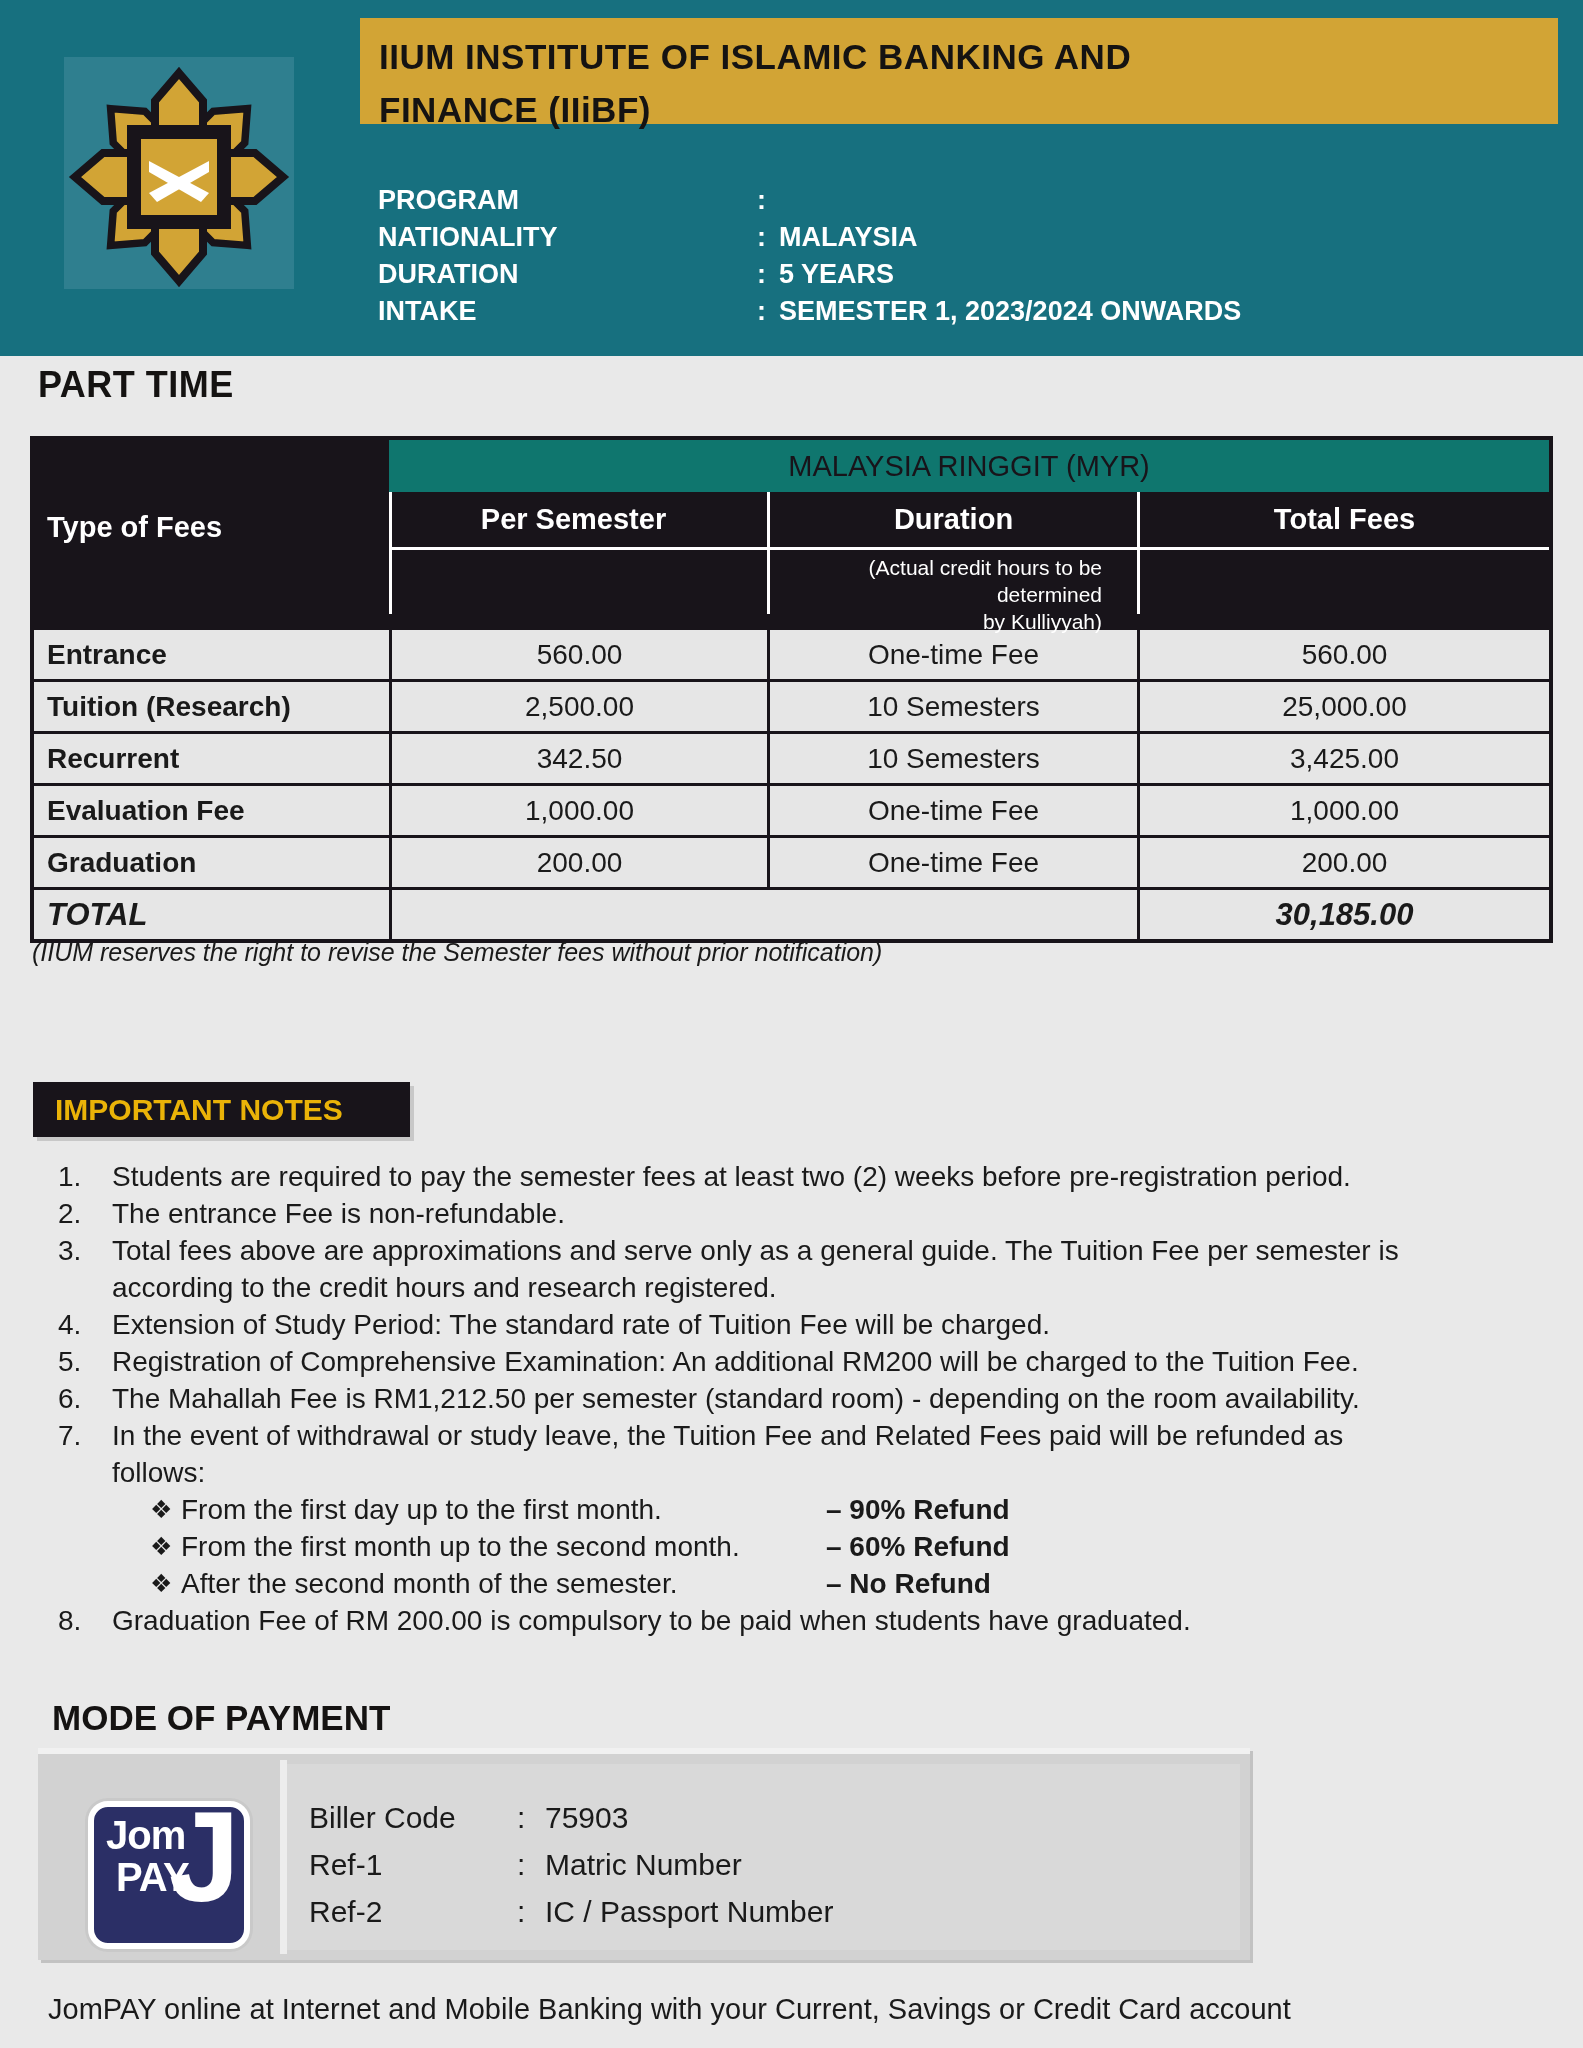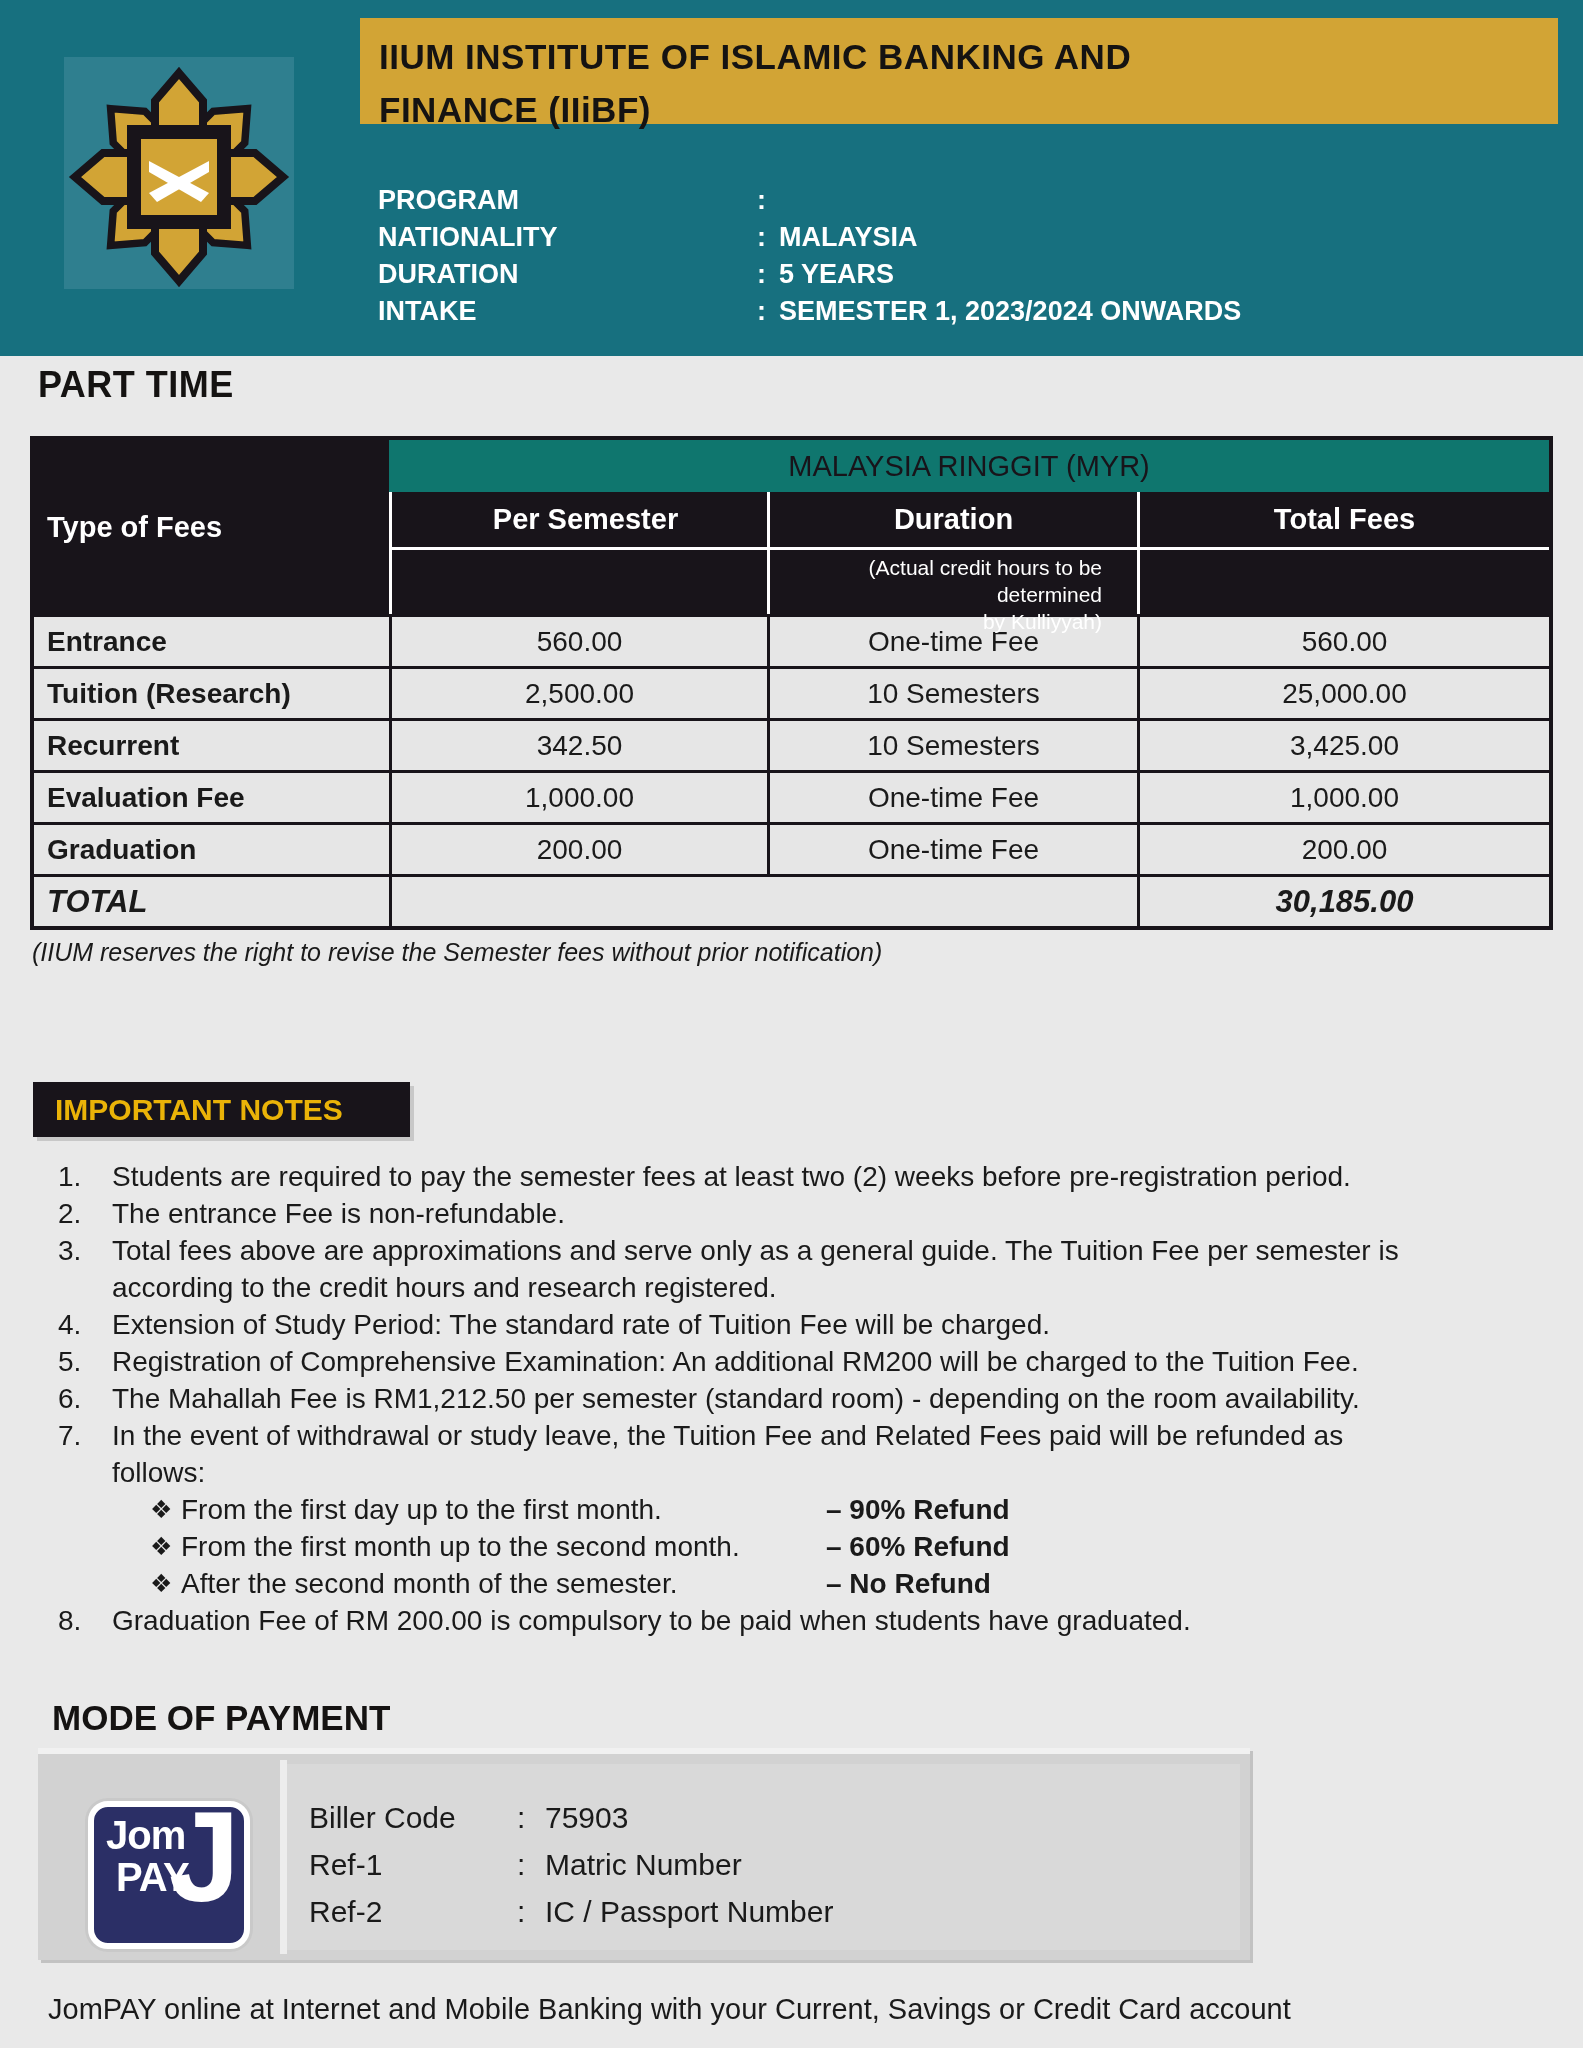--- a/index.html
+++ b/index.html
@@ -27,25 +27,25 @@
   .fees-head{position:relative;width:1515px;height:174px;background:#18141a;}
   .row-header{position:absolute;left:13px;top:0;height:174px;display:flex;align-items:center;
     font-size:29px;font-weight:bold;color:#fff;}
   .gold-band{position:absolute;left:355px;top:0;right:0;height:52px;background:#0f766e;
     display:flex;align-items:center;justify-content:center;font-size:29px;font-weight:normal;color:#18141a;}
   .vline{position:absolute;top:52px;bottom:0;width:3px;background:#fff;}
   .vl1{left:355px;} .vl2{left:733px;} .vl3{left:1103px;}
   .hline{position:absolute;left:355px;right:0;top:107px;height:3px;background:#fff;}
   .col-label{position:absolute;top:52px;height:55px;display:flex;align-items:center;justify-content:center;
     font-size:29px;font-weight:bold;color:#fff;}
-  .cl1{left:352px;width:399px;border-radius:23px;} .cl2{left:736px;width:367px;} .cl3{left:1106px;width:409px;}
+  .cl1{left:340px;width:399px;border-radius:23px;} .cl2{left:736px;width:367px;} .cl3{left:1106px;width:409px;}
   .dur-note{position:absolute;left:736px;width:332px;top:114px;text-align:right;color:#fff;
     font-size:21px;line-height:27px;}
   .dur-note span{display:block;}
-  .fees-body{display:grid;grid-template-columns:355px 375px 367px 409px;gap:3px;background:#18141a;margin-top:3px;text-align:center;}
+  .fees-body{display:grid;grid-template-columns:355px 375px 367px 409px;gap:3px;background:#18141a;margin-top:16px;text-align:center;}
   .cell{background:#e6e6e6;height:49px;display:flex;align-items:center;justify-content:center;font-size:28px;color:#1a1a1a;}
   .cell.name{justify-content:flex-start;padding-left:13px;font-weight:bold;}
   .cell.total-label{justify-content:flex-start;padding-left:13px;font-weight:bold;font-style:italic;font-size:31px;}
   .cell.total-value{font-weight:bold;font-style:italic;font-size:31px;}
   .footnote{position:absolute;left:32px;top:938px;font-size:25px;font-style:italic;color:#1a1a1a;}
   
   .notes-box{position:absolute;left:33px;top:1082px;width:377px;height:55px;background:#18141a;
     display:flex;align-items:center;padding-left:22px;font-size:30px;font-weight:bold;color:#eab308;
     box-shadow:4px 4px 0 #c8c8c8;}
   .notes{position:absolute;left:58px;top:1158px;width:1495px;font-size:28px;line-height:37px;color:#1a1a1a;}

